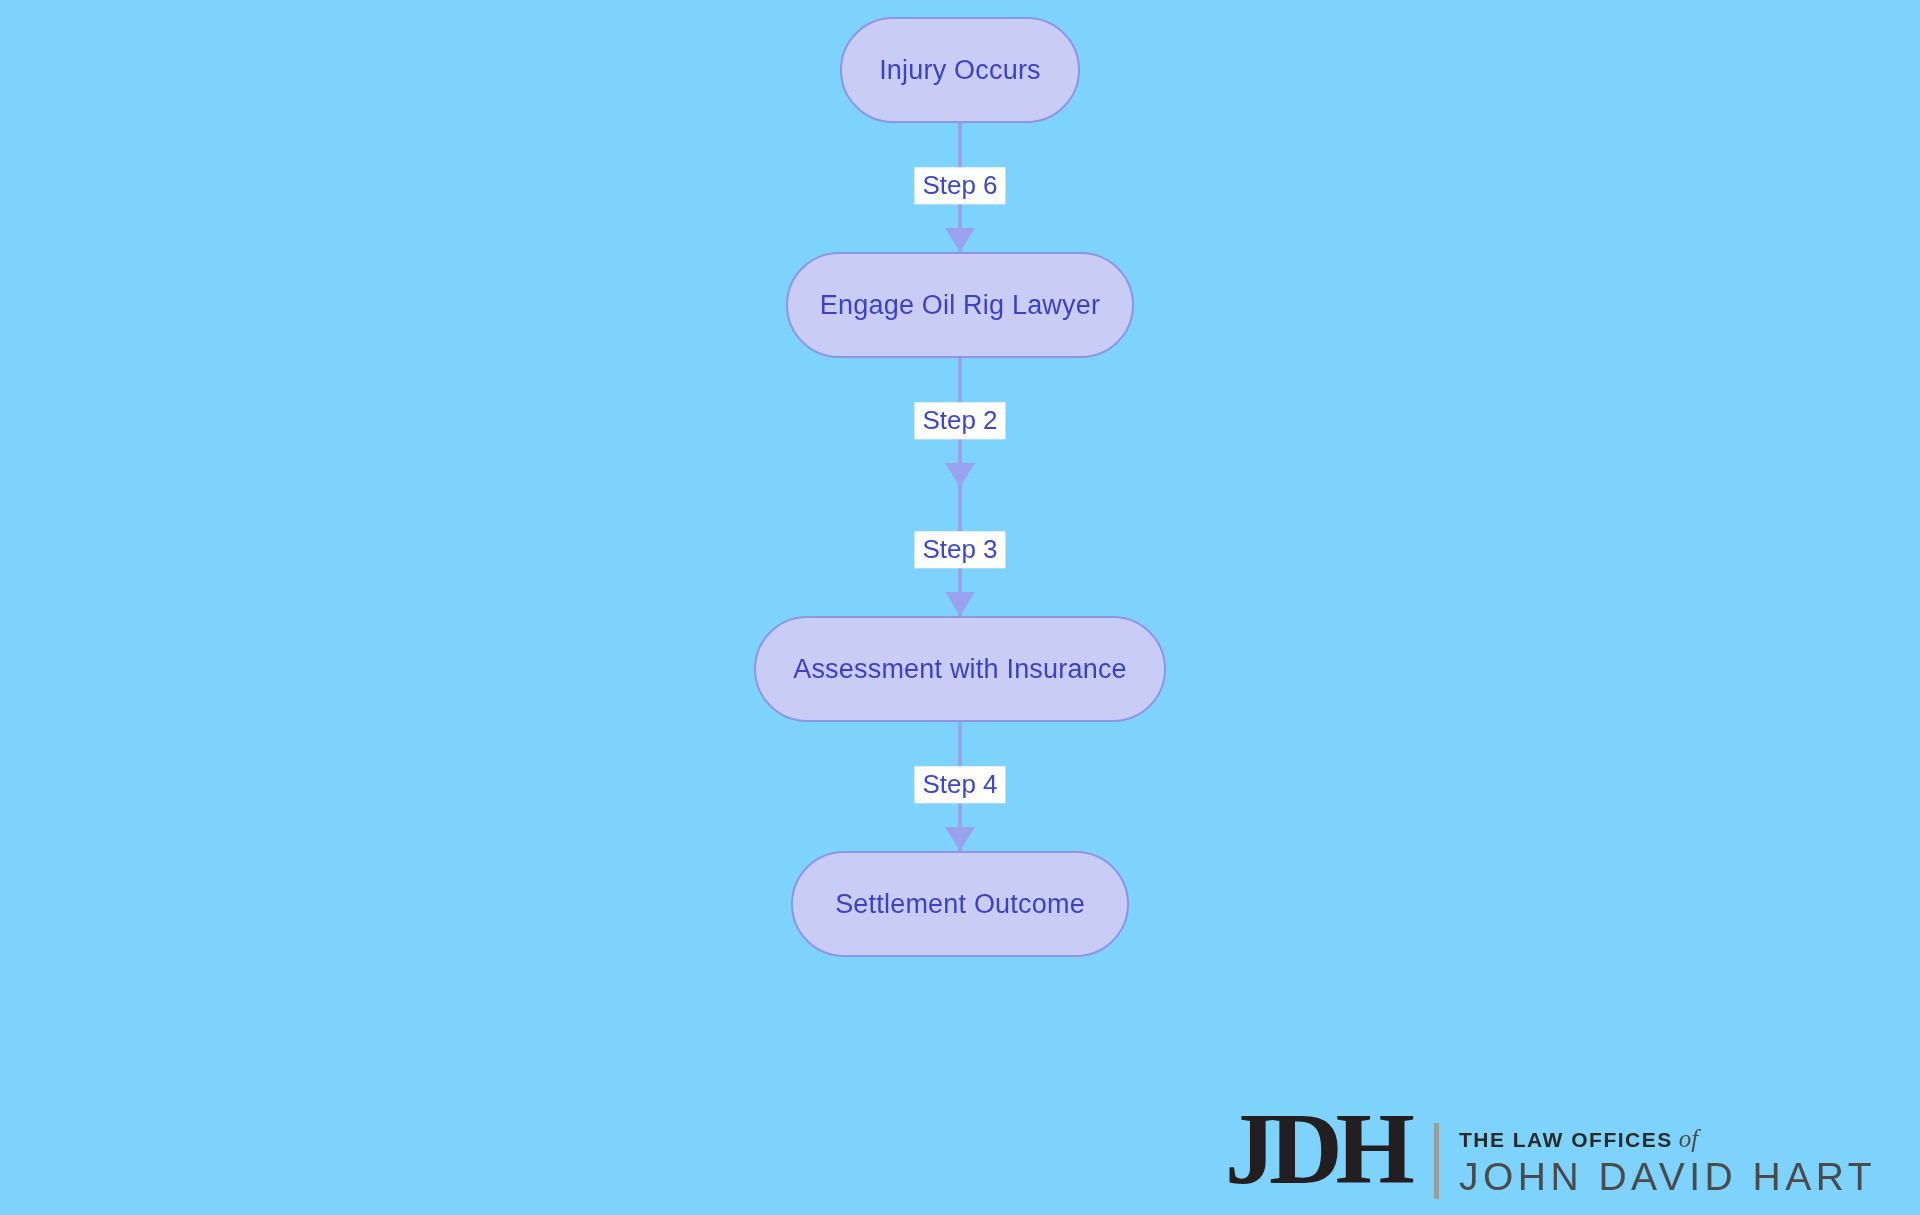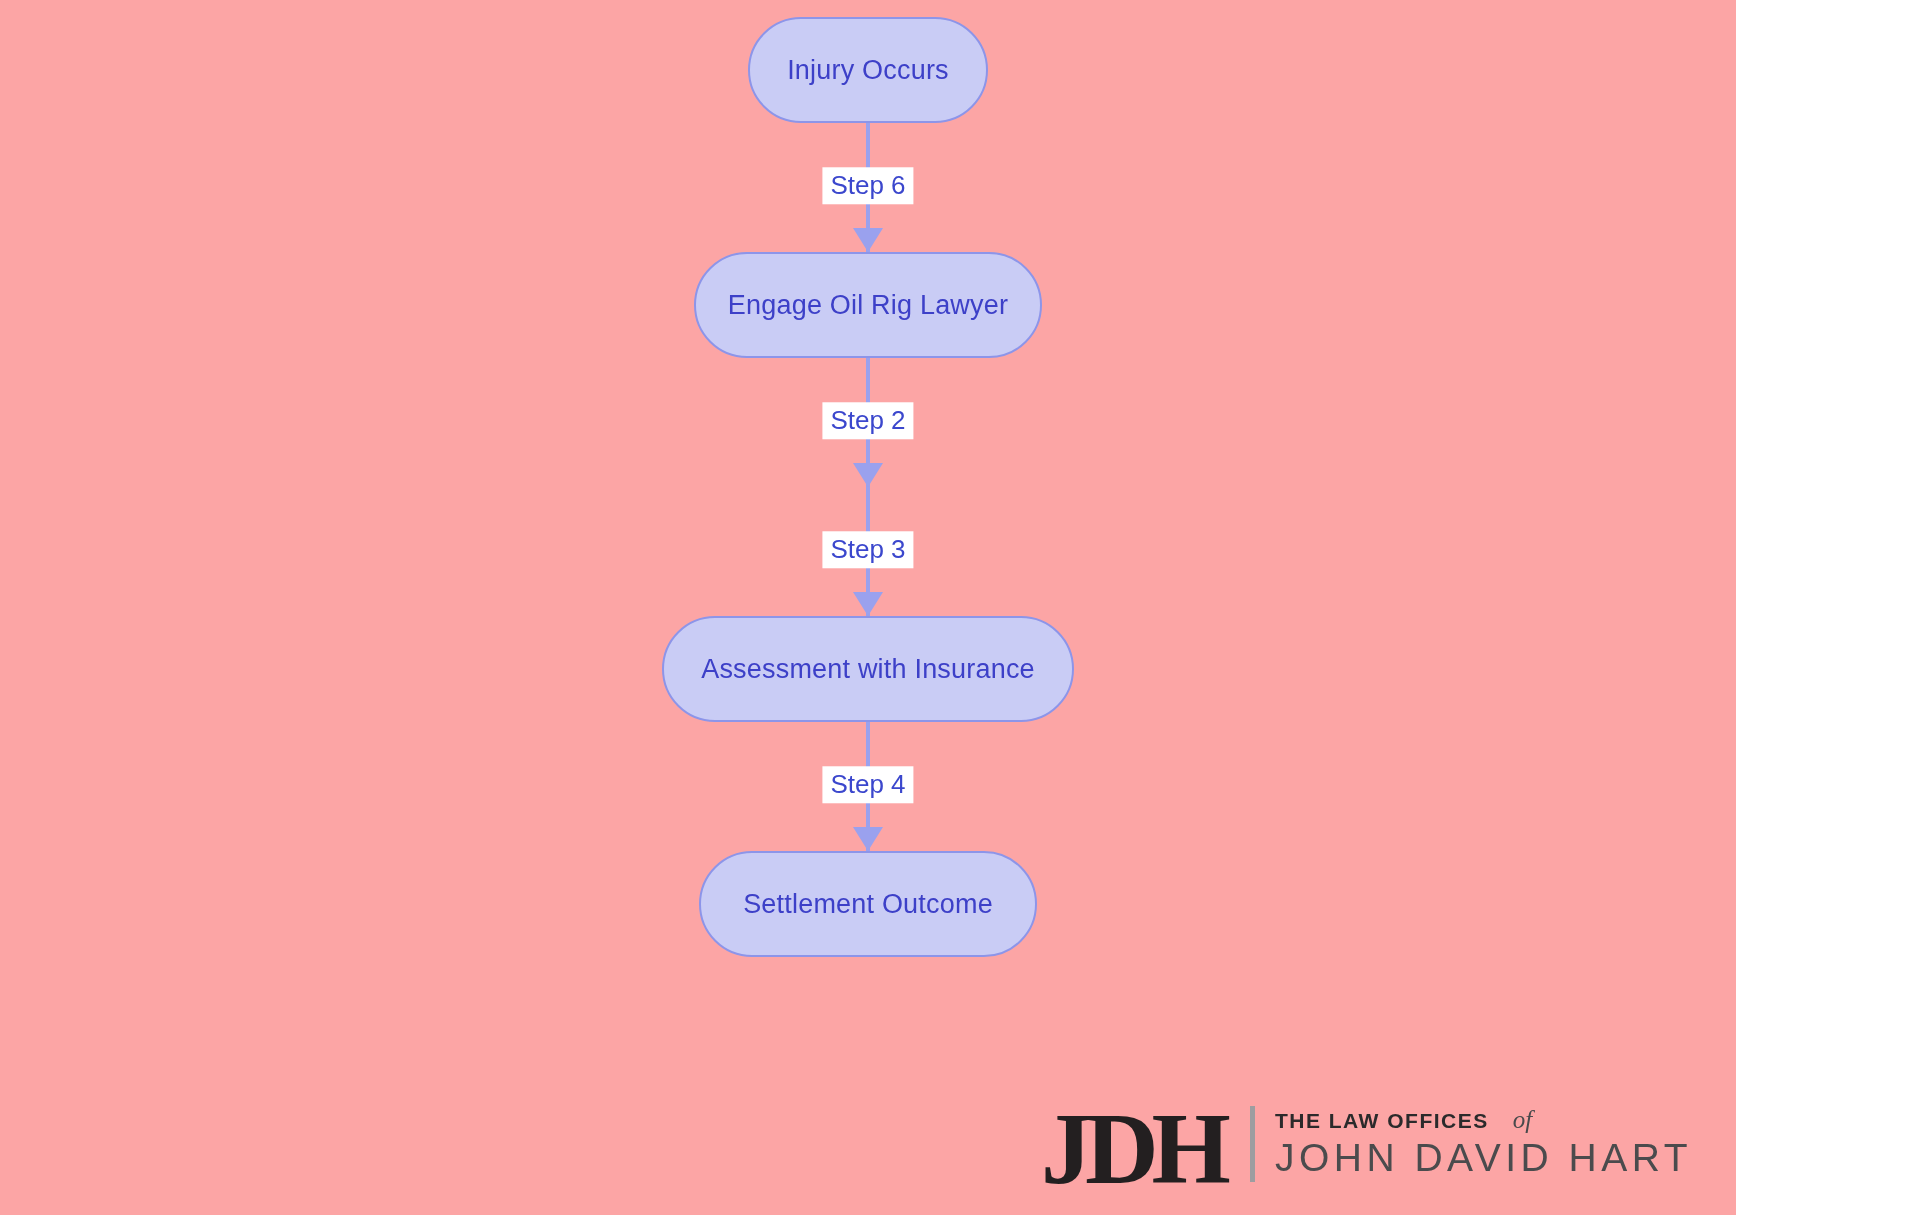--- a/index.html
+++ b/index.html
@@ -1,21 +1,21 @@
 <!DOCTYPE html>
 <html><head>
 <meta charset="utf-8">
 <style>
   * { box-sizing: border-box; }
   html, body { margin: 0; padding: 0; background: #ffffff; }
   .canvas {
     position: relative;
-    width: 1736px;
+    width: 1920px;
     height: 1215px;
-    background: #fca5a5;
+    background: #7dd3fc;
     overflow: hidden;
     font-family: "Liberation Sans", sans-serif;
   }
 
   
   .flow {
     position: absolute;
     top: 17px;
     left: 50%;
     transform: translateX(-50%);
@@ -78,42 +78,42 @@
     color: #3b47cd;
     white-space: nowrap;
   }
 
   
   .logo {
     position: absolute;
     right: 44px;
     bottom: 16px;
     display: flex;
-    align-items: flex-start;
+    align-items: flex-end;
   }
   .monogram {
     font-family: "Liberation Serif", serif;
     font-weight: 700;
     font-size: 102px;
     line-height: 0.85;
     letter-spacing: -7px;
     color: #231f20;
     padding-bottom: 6px;
   }
   .logo-sep {
     width: 5px;
     height: 76px;
     background: #9d9da0;
     margin: 0 20px 0 26px;
   }
   .logo-text { display: flex; flex-direction: column; justify-content: center; }
   .logo-line1 {
     display: flex;
     align-items: baseline;
-    gap: 24px;
+    gap: 6px;
     color: #2b2a2b;
   }
   .logo-tagline {
     font-family: "Liberation Sans", sans-serif;
     font-weight: 700;
     font-size: 21px;
     letter-spacing: 1.5px;
   }
   .logo-of {
     font-family: "Liberation Serif", serif;

